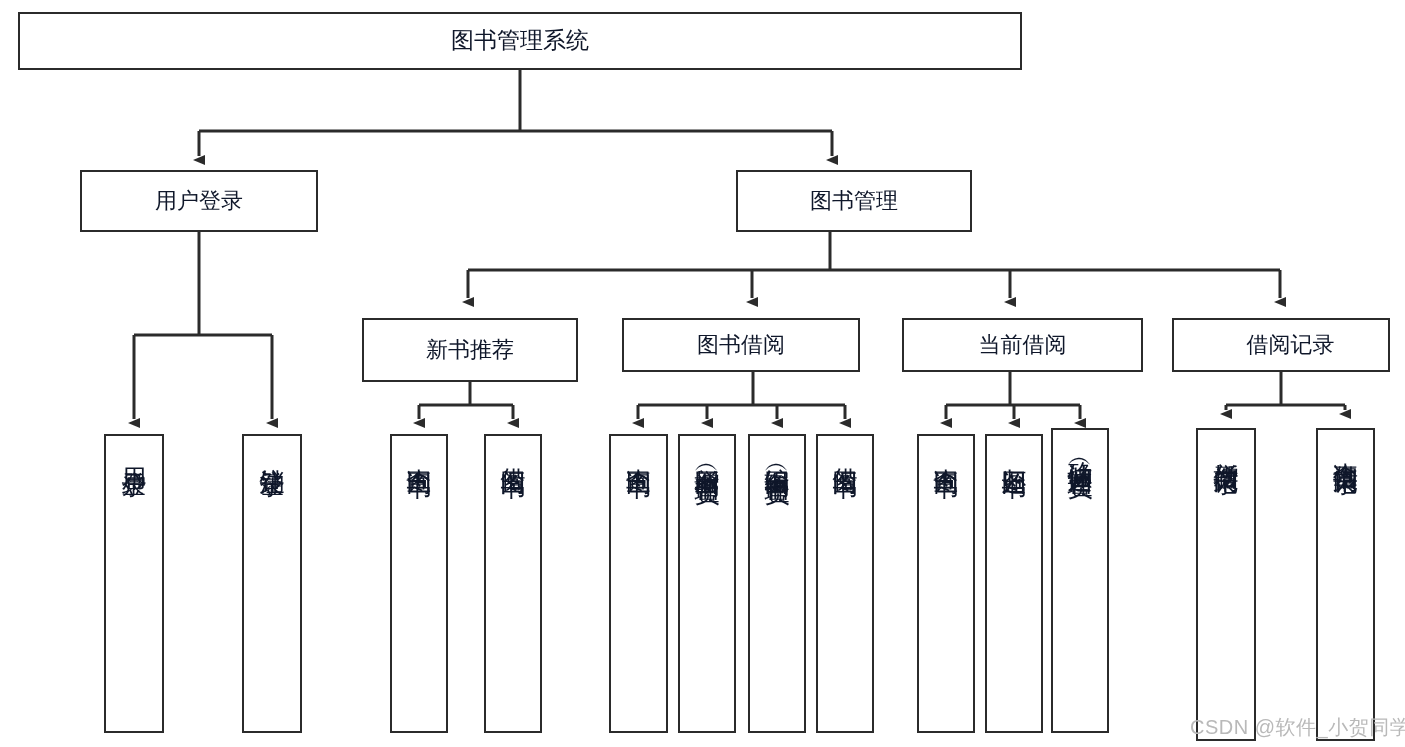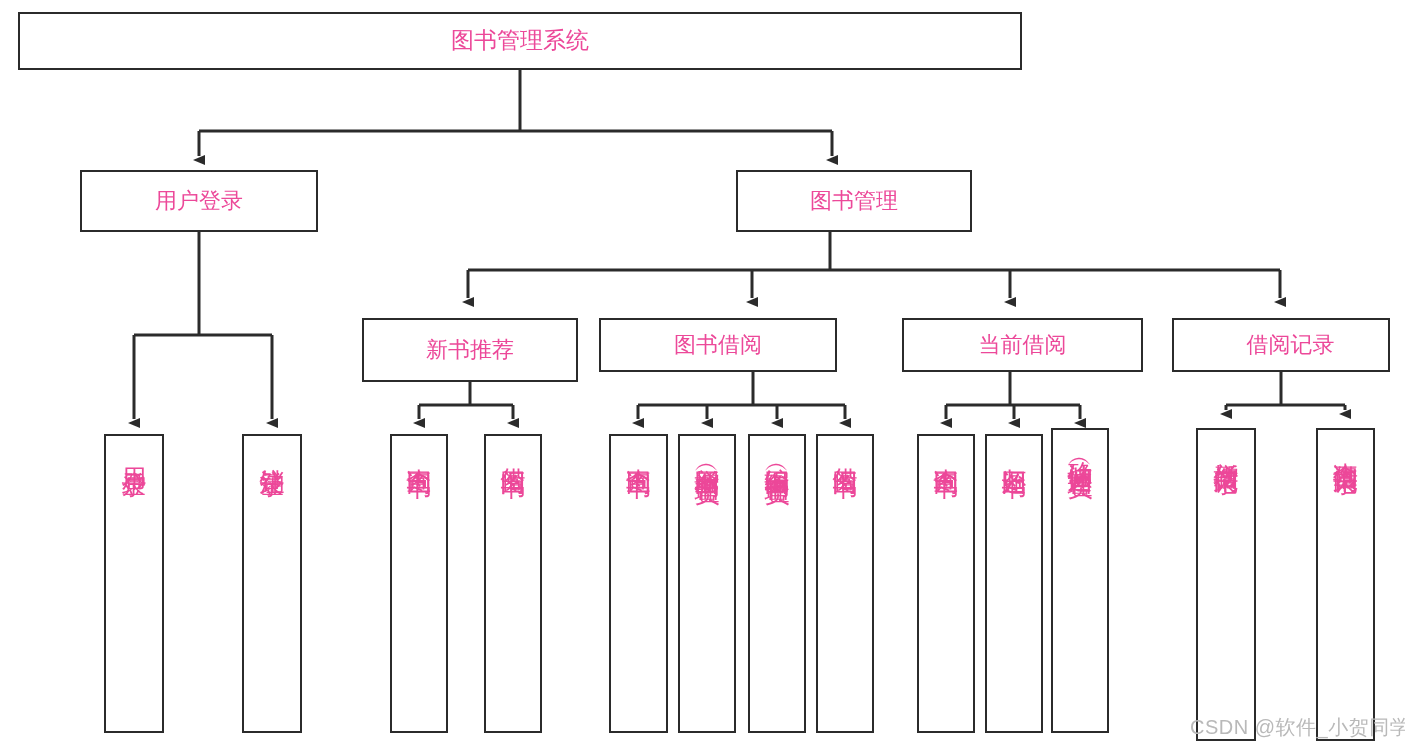--- a/index.html
+++ b/index.html
@@ -26,21 +26,21 @@
     pointer-events: none;
   }
   .node {
     position: absolute;
     box-sizing: border-box;
     border: 2.5px solid #2b2b2b;
     background: #ffffff;
     display: flex;
     align-items: center;
     justify-content: center;
-    color: #ec4899;
+    color: #0f172a;
     z-index: 2;
   }
   .node-label {
     display: block;
     text-align: center;
     line-height: 1.18;
     white-space: nowrap;
   }
   
   .node.h .node-label {
@@ -138,21 +138,21 @@
   </div>
 
   <div class="node h" style="left:712px; top:170px; width:236px; height:62px;margin-left:24px;">
     <span class="node-label">图书管理</span>
   </div>
 
   <div class="node h" style="left:362px; top:318px; width:216px; height:64px;">
     <span class="node-label">新书推荐</span>
   </div>
 
-  <div class="node h" style="left:599px; top:318px; width:238px; height:54px;">
+  <div class="node h" style="left:622px; top:318px; width:238px; height:54px;">
     <span class="node-label">图书借阅</span>
   </div>
 
   <div class="node h" style="left:902px; top:318px; width:241px; height:54px;">
     <span class="node-label">当前借阅</span>
   </div>
 
   <div class="node h" style="left:1172px; top:318px; width:218px; height:54px;padding-left:19px;">
     <span class="node-label">借阅记录</span>
   </div>

